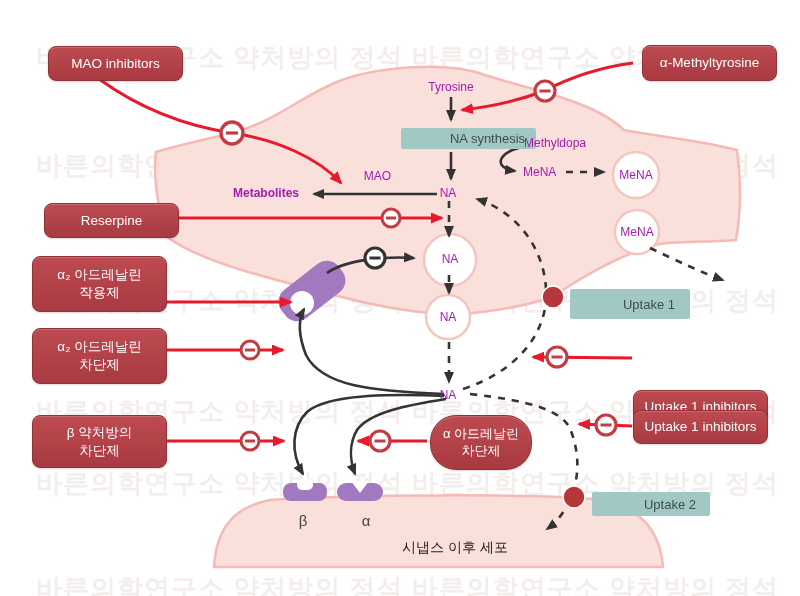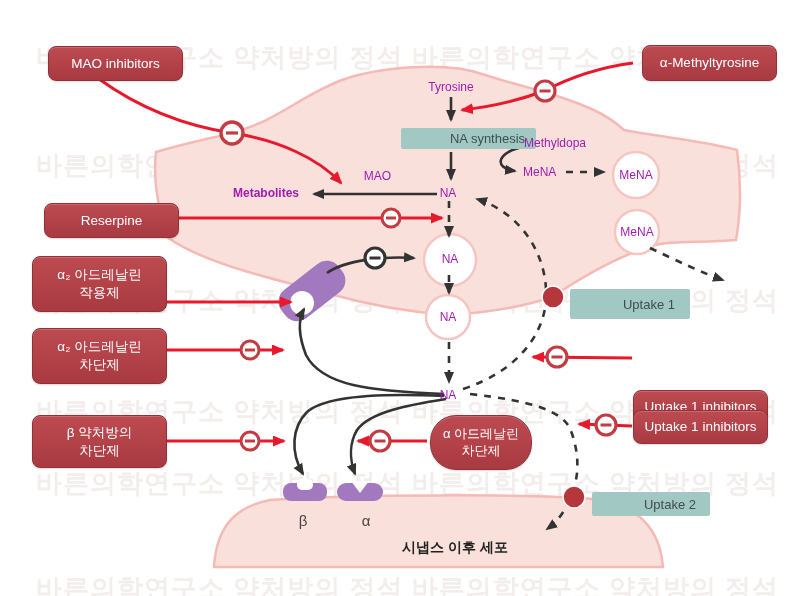--- a/index.html
+++ b/index.html
@@ -11,21 +11,21 @@
   .drugbox{position:absolute;display:flex;flex-direction:column;align-items:center;justify-content:center;
       background:linear-gradient(180deg,#bd4a51 0%,#a93a41 100%);
       border:1px solid #8f3136;border-radius:8px;color:#ffffff;
       font-size:13.5px;line-height:1.3;text-align:center;
       box-shadow:inset 0 1px 0 rgba(255,255,255,0.18), 0 1px 2px rgba(0,0,0,0.15);}
   .tealbox{position:absolute;display:flex;align-items:center;justify-content:center;
       background:#a2c8c3;color:#3c4f4e;font-size:13px;border-radius:2px;padding-left:38px;}
   .lbl{position:absolute;color:#a21caf;font-size:12px;text-align:center;white-space:nowrap;}
   .lbl.left{text-align:left;}
   .greek{font-size:15px;color:#4a4440;}
-  .post-title{position:absolute;color:#222222;font-size:14px;font-weight:bold;text-align:center;white-space:nowrap;}
+  .post-title{position:absolute;color:#222222;font-size:14px;font-weight:normal;text-align:center;white-space:nowrap;}
 </style>
 </head>
 <body>
 
 <div class="stage">
 
   <div class="wm" style="top:40px">바른의학연구소   약처방의 정석   바른의학연구소   약처방의 정석</div>
   <div class="wm" style="top:148px">바른의학연구소   약처방의 정석   바른의학연구소   약처방의 정석</div>
   <div class="wm" style="top:283px">바른의학연구소   약처방의 정석   바른의학연구소   약처방의 정석</div>
   <div class="wm" style="top:394px">바른의학연구소   약처방의 정석   바른의학연구소   약처방의 정석</div>

